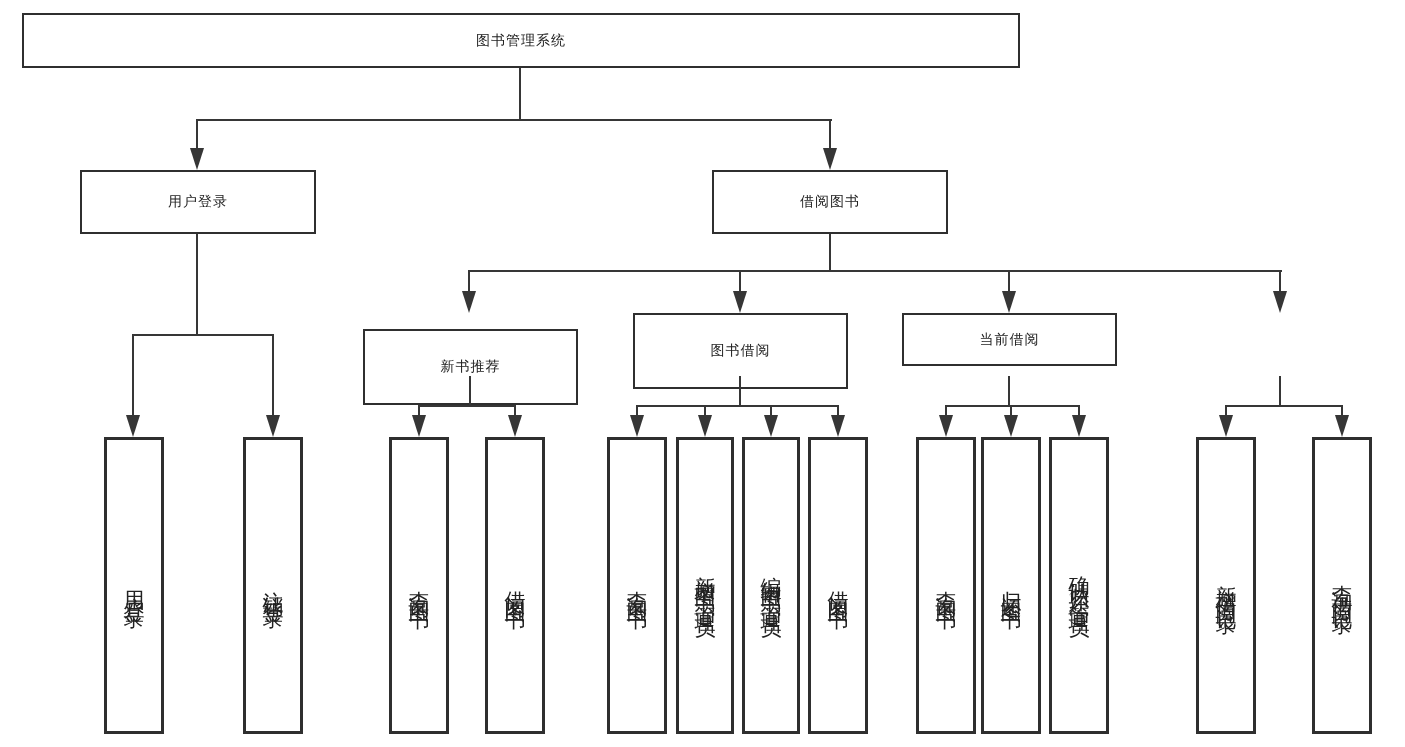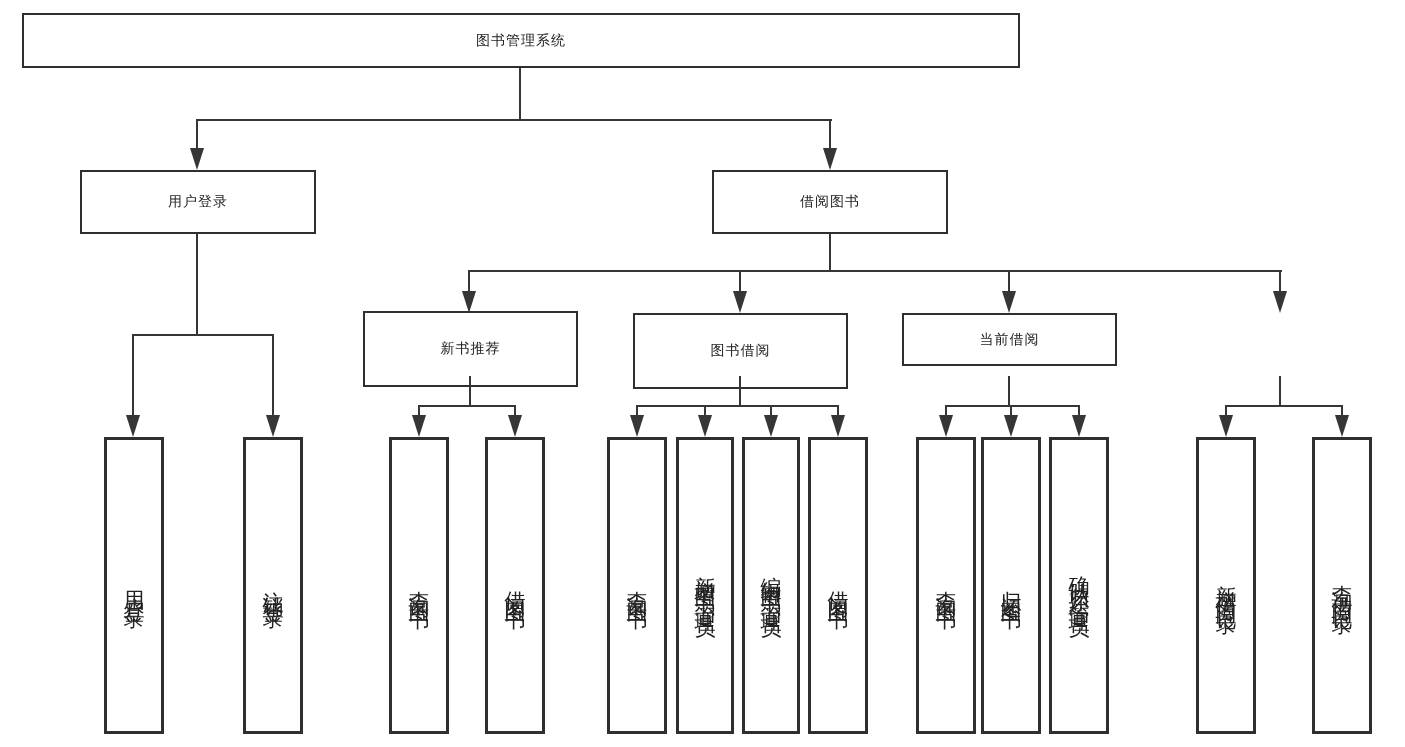--- a/index.html
+++ b/index.html
@@ -99,21 +99,21 @@
   <div class="h" style="left:468px;top:270px;width:814px"></div>
   <div class="v" style="left:468px;top:270px;height:21px"></div>
   <div class="arrow" style="left:462px;top:291px"></div>
   <div class="v" style="left:739px;top:270px;height:21px"></div>
   <div class="arrow" style="left:733px;top:291px"></div>
   <div class="v" style="left:1008px;top:270px;height:21px"></div>
   <div class="arrow" style="left:1002px;top:291px"></div>
   <div class="v" style="left:1279px;top:270px;height:21px"></div>
   <div class="arrow" style="left:1273px;top:291px"></div>
 
-  <div class="box" style="left:363px;top:311px;width:215px;height:76px">
+  <div class="box" style="left:363px;top:329px;width:215px;height:76px">
     <span class="hlabel">新书推荐</span>
   </div>
   <div class="box" style="left:633px;top:313px;width:215px;height:76px">
     <span class="hlabel">图书借阅</span>
   </div>
   <div class="box" style="left:902px;top:313px;width:215px;height:53px">
     <span class="hlabel">当前借阅</span>
   </div>
 
   <div class="v" style="left:469px;top:376px;height:30px"></div>

